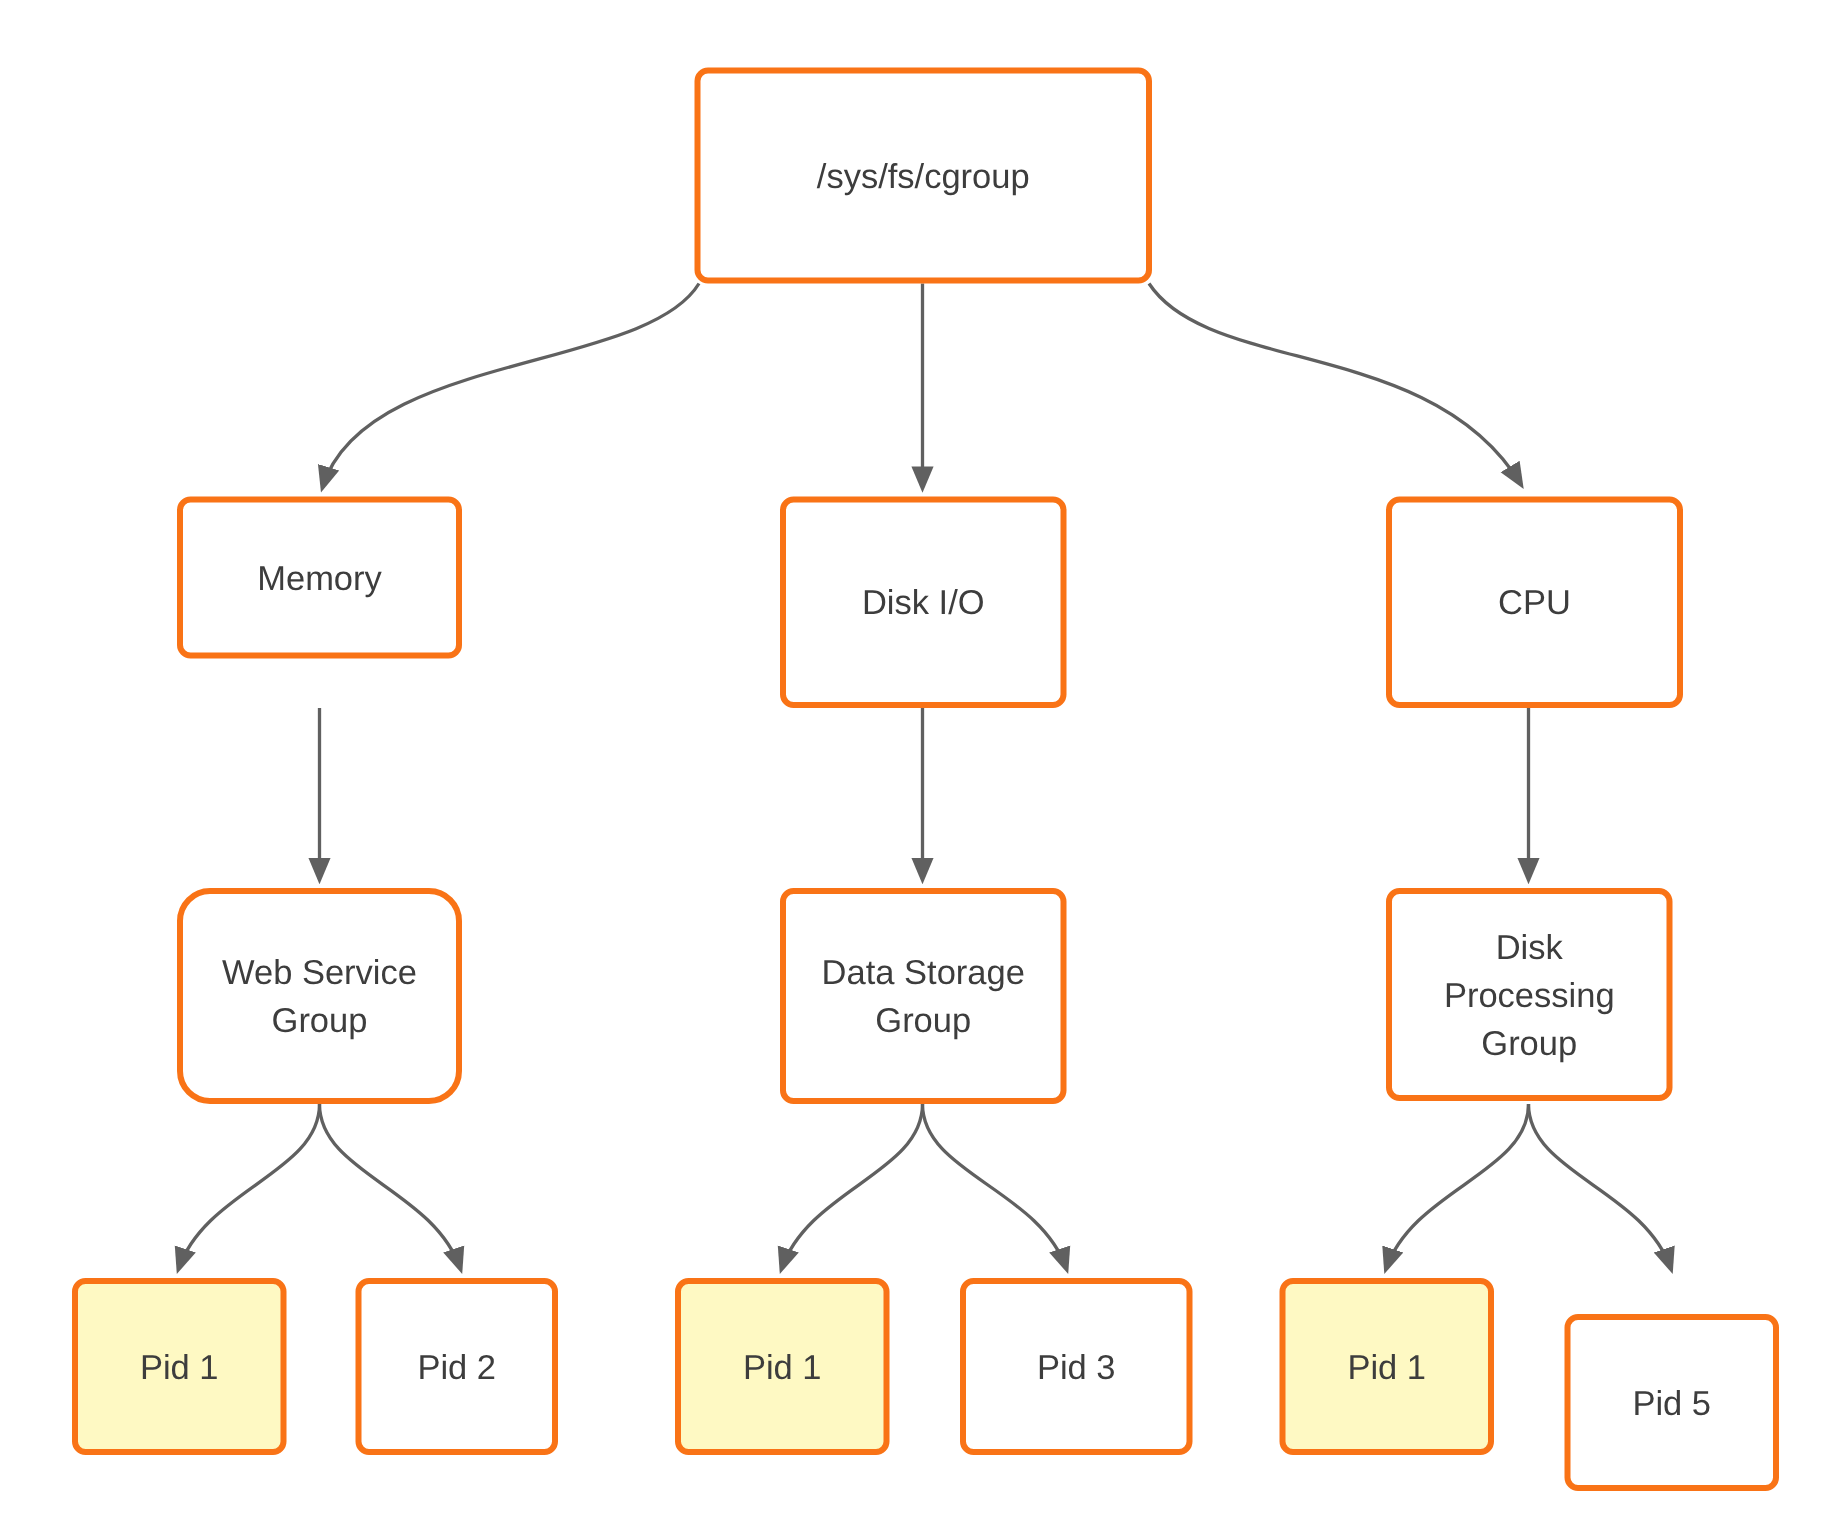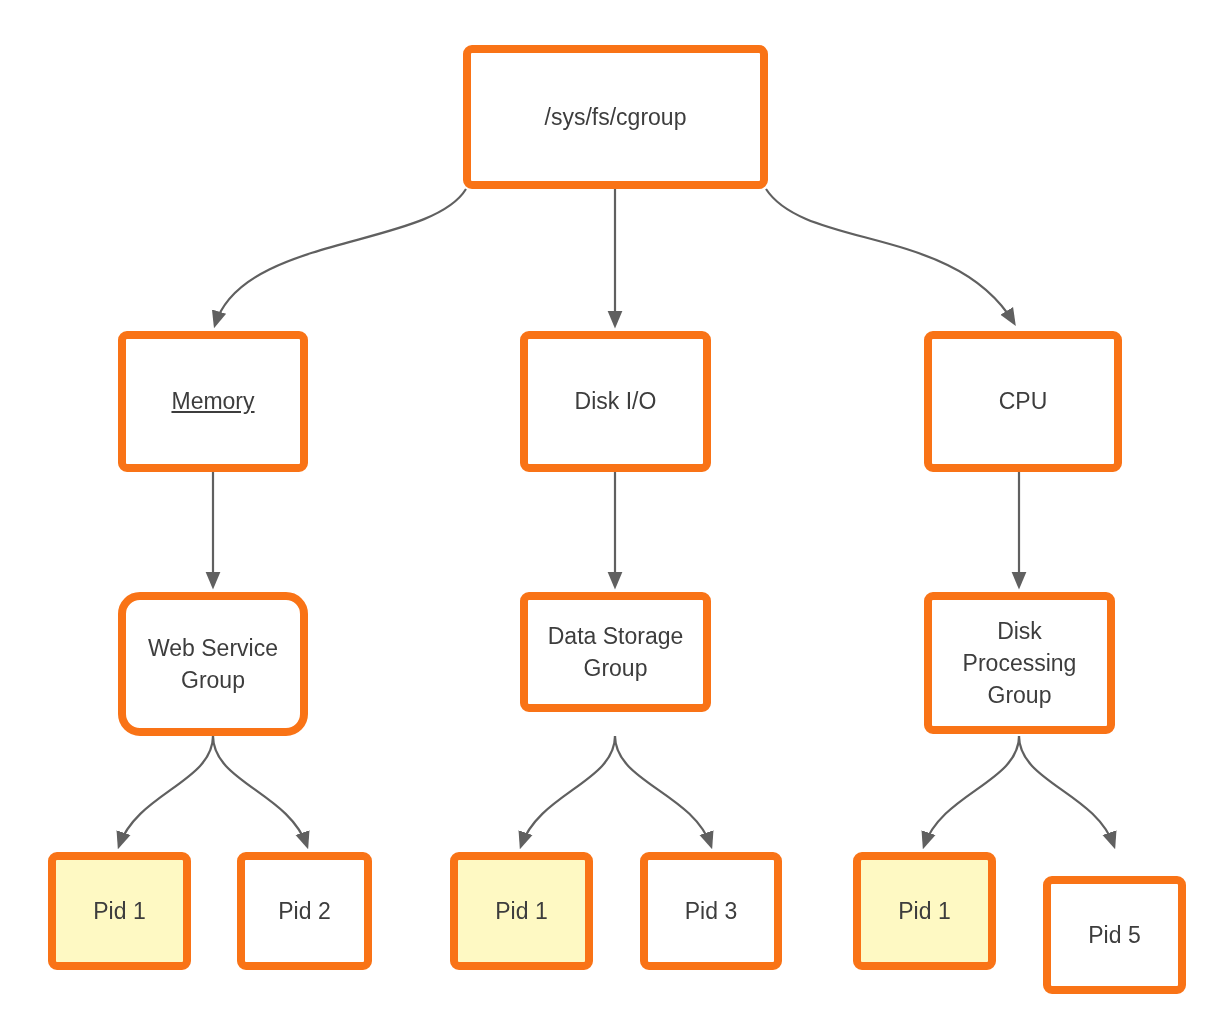--- a/index.html
+++ b/index.html
@@ -14,41 +14,41 @@
   .connectors { position: absolute; left: 0; top: 0; }
   .node {
     position: absolute;
     box-sizing: border-box;
     display: flex;
     flex-direction: column;
     align-items: center;
     justify-content: center;
     text-align: center;
     background: #ffffff;
-    border: 8px solid #f97316;
+    border: 4px solid #f97316;
     border-radius: 9px;
     color: #3d3d3d;
     font-size: 23px;
     line-height: 1.4;
   }
   .node span { display: block; white-space: nowrap; }
   .node.highlight { background: #fef9c3; }
 
   
   .n-root { left: 463px; top: 45px;  width: 305px; height: 144px; }
-  .n-mem  { left: 118px; top: 331px; width: 190px; height: 141px; text-decoration: underline; }
+  .n-mem  { left: 118px; top: 331px; width: 190px; height: 108px; }
   .n-disk { left: 520px; top: 331px; width: 191px; height: 141px; }
   .n-cpu  { left: 924px; top: 331px; width: 198px; height: 141px; }
   .n-wsg  { left: 118px; top: 592px; width: 190px; height: 144px; border-radius: 22px; }
-  .n-dsg  { left: 520px; top: 592px; width: 191px; height: 120px; }
+  .n-dsg  { left: 520px; top: 592px; width: 191px; height: 144px; }
   .n-dpg  { left: 924px; top: 592px; width: 191px; height: 142px; }
   .n-p1a  { left: 48px;   top: 852px; width: 143px; height: 118px; }
   .n-p2   { left: 237px;  top: 852px; width: 135px; height: 118px; }
   .n-p1b  { left: 450px;  top: 852px; width: 143px; height: 118px; }
-  .n-p3   { left: 640px;  top: 852px; width: 142px; height: 118px; }
+  .n-p3   { left: 640px;  top: 852px; width: 155px; height: 118px; }
   .n-p1c  { left: 853px;  top: 852px; width: 143px; height: 118px; }
   .n-p5   { left: 1043px; top: 852px; width: 143px; height: 118px; margin-top: 24px; }
 
   .watermark {
     position: absolute;
     left: 963px;
     top: 942px;
     font-size: 38px;
     letter-spacing: 2px;
     color: #ffffff;

